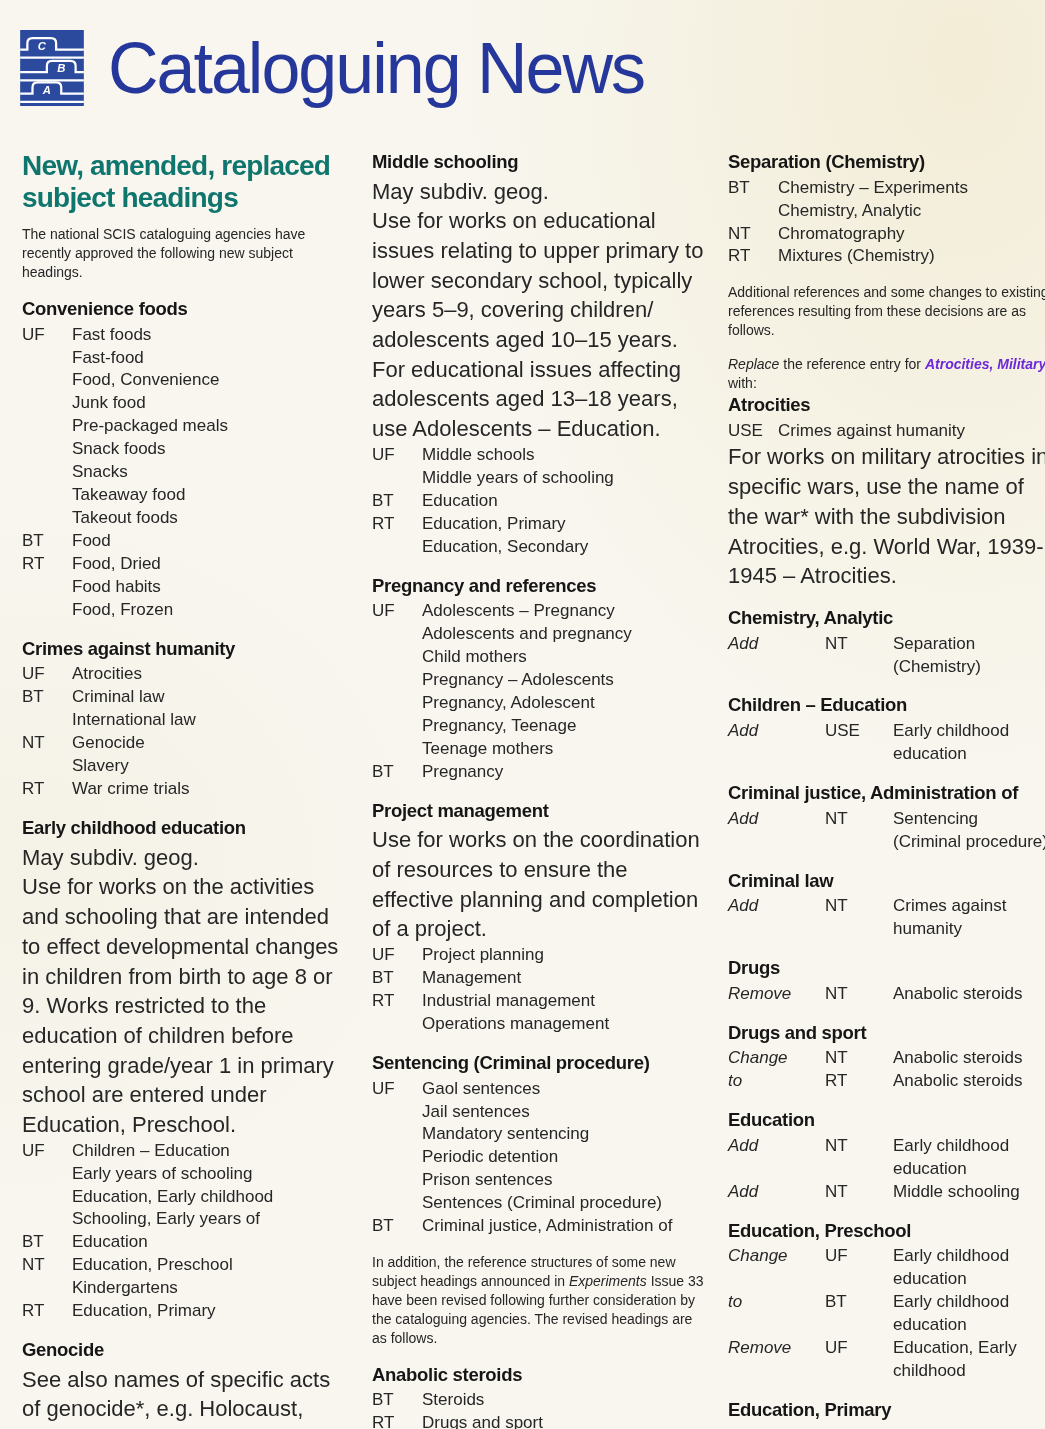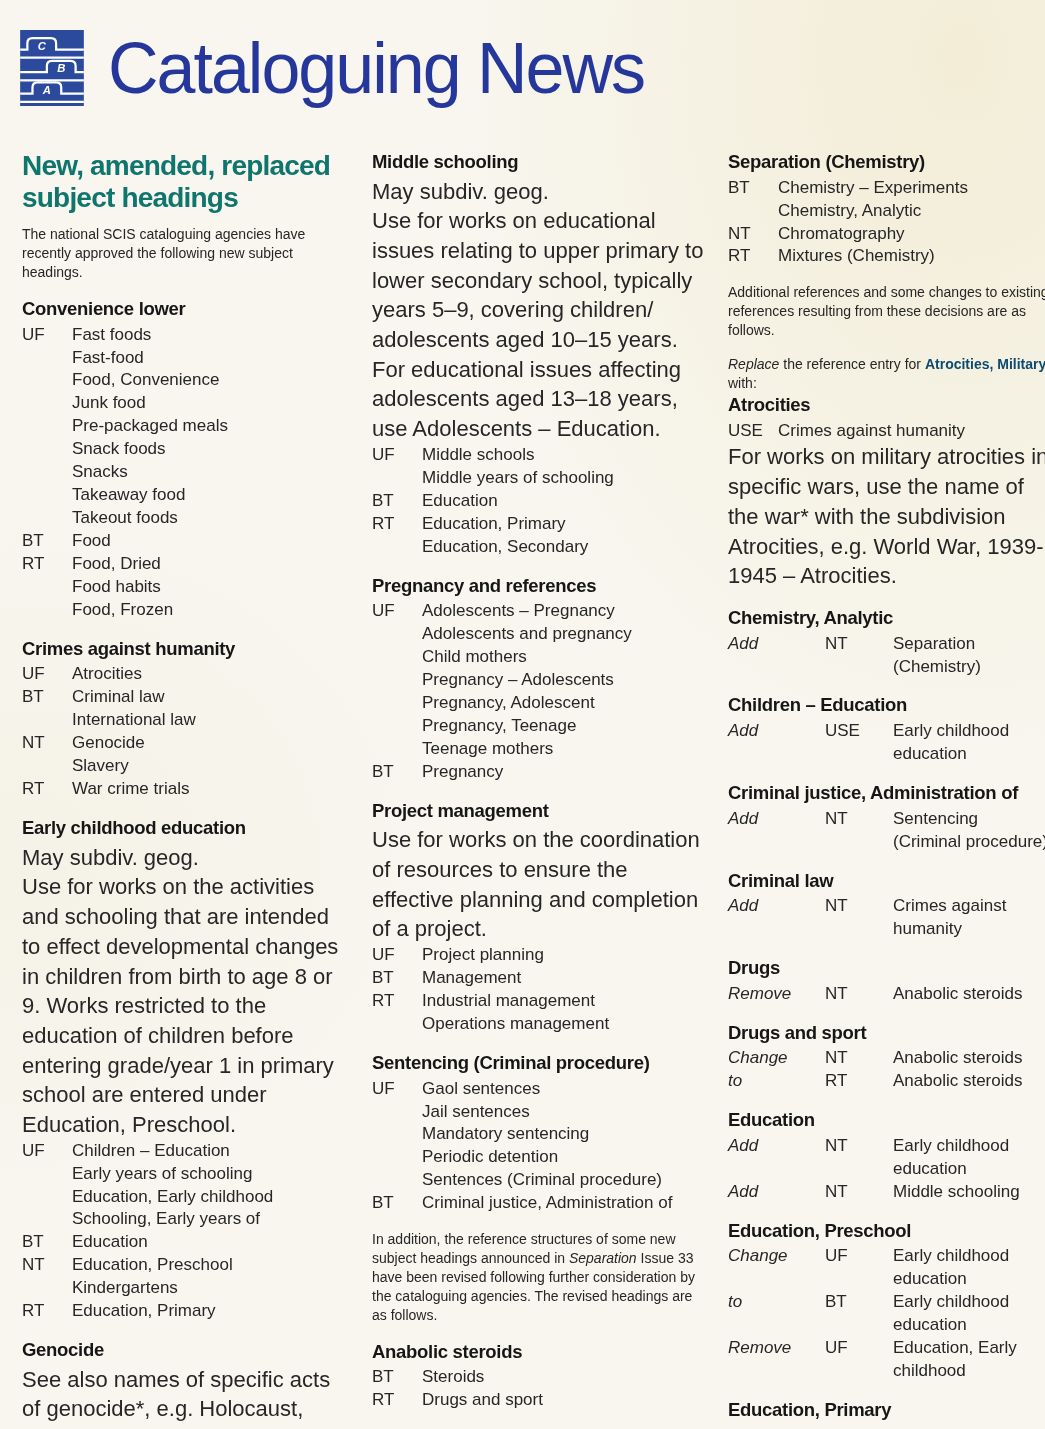--- a/index.html
+++ b/index.html
@@ -26,21 +26,21 @@
   .col1 { width:328px; }
   .col2 { width:334px; }
   .col3 { width:322px; }
 
   .main-heading {
     font-size:28px; line-height:1.13; font-weight:700; color:#0f766e;
     letter-spacing:-0.8px; margin:0 0 12px;
   }
   .para { font-size:14px; line-height:1.35; margin:0 0 6px; }
   .para .italic { font-style:italic; }
-  .para .bold { font-weight:700; color:#0c4a6e; }
+  .para .bold { font-weight:700; color:#6d28d9;font-style:italic; }
   .para.tight { margin:15px 0 0; }
 
   .entry { margin-top:15px; }
   .entry.tight { margin-top:0; }
   .entry-title {
     font-size:18.5px; font-weight:700; color:#161616;
     letter-spacing:-0.3px; line-height:1.28; margin-bottom:3px;
   }
   .note { font-size:22px; line-height:1.35; }
   .ref-row { display:grid; grid-template-columns:50px 1fr; font-size:17px; line-height:1.35; }
@@ -68,21 +68,21 @@
     </g>
   </svg>
   <div class="brand-title">Cataloguing News</div>
 </div>
 
 <div class="columns">
   <div class="col col1">
       <div class="main-heading">New, amended, replaced subject headings</div>
       <div class="para"><span>The national SCIS cataloguing agencies have recently approved the following new subject headings.</span></div>
       <div class="entry">
-        <div class="entry-title">Convenience lower</div>
+        <div class="entry-title">Convenience foods</div>
         <div class="ref-row">
           <span class="ref-code">UF</span>
           <div class="ref-terms">
             <div class="ref-term">Fast foods</div>
             <div class="ref-term">Fast-food</div>
             <div class="ref-term">Food, Convenience</div>
             <div class="ref-term">Junk food</div>
             <div class="ref-term">Pre-packaged meals</div>
             <div class="ref-term">Snack foods</div>
             <div class="ref-term">Snacks</div>
@@ -262,31 +262,32 @@
       </div>
       <div class="entry">
         <div class="entry-title">Sentencing (Criminal procedure)</div>
         <div class="ref-row">
           <span class="ref-code">UF</span>
           <div class="ref-terms">
             <div class="ref-term">Gaol sentences</div>
             <div class="ref-term">Jail sentences</div>
             <div class="ref-term">Mandatory sentencing</div>
             <div class="ref-term">Periodic detention</div>
+            <div class="ref-term">Prison sentences</div>
             <div class="ref-term">Sentences (Criminal procedure)</div>
           </div>
         </div>
         <div class="ref-row">
           <span class="ref-code">BT</span>
           <div class="ref-terms">
             <div class="ref-term">Criminal justice, Administration of</div>
           </div>
         </div>
       </div>
-      <div class="para tight"><span>In addition, the reference structures of some new subject headings announced in </span><span class="italic">Separation</span><span> Issue 33 have been revised following further consideration by the cataloguing agencies.  The revised headings are as follows.</span></div>
+      <div class="para tight"><span>In addition, the reference structures of some new subject headings announced in </span><span class="italic">Experiments</span><span> Issue 33 have been revised following further consideration by the cataloguing agencies.  The revised headings are as follows.</span></div>
       <div class="entry">
         <div class="entry-title">Anabolic steroids</div>
         <div class="ref-row">
           <span class="ref-code">BT</span>
           <div class="ref-terms">
             <div class="ref-term">Steroids</div>
           </div>
         </div>
         <div class="ref-row">
           <span class="ref-code">RT</span>

